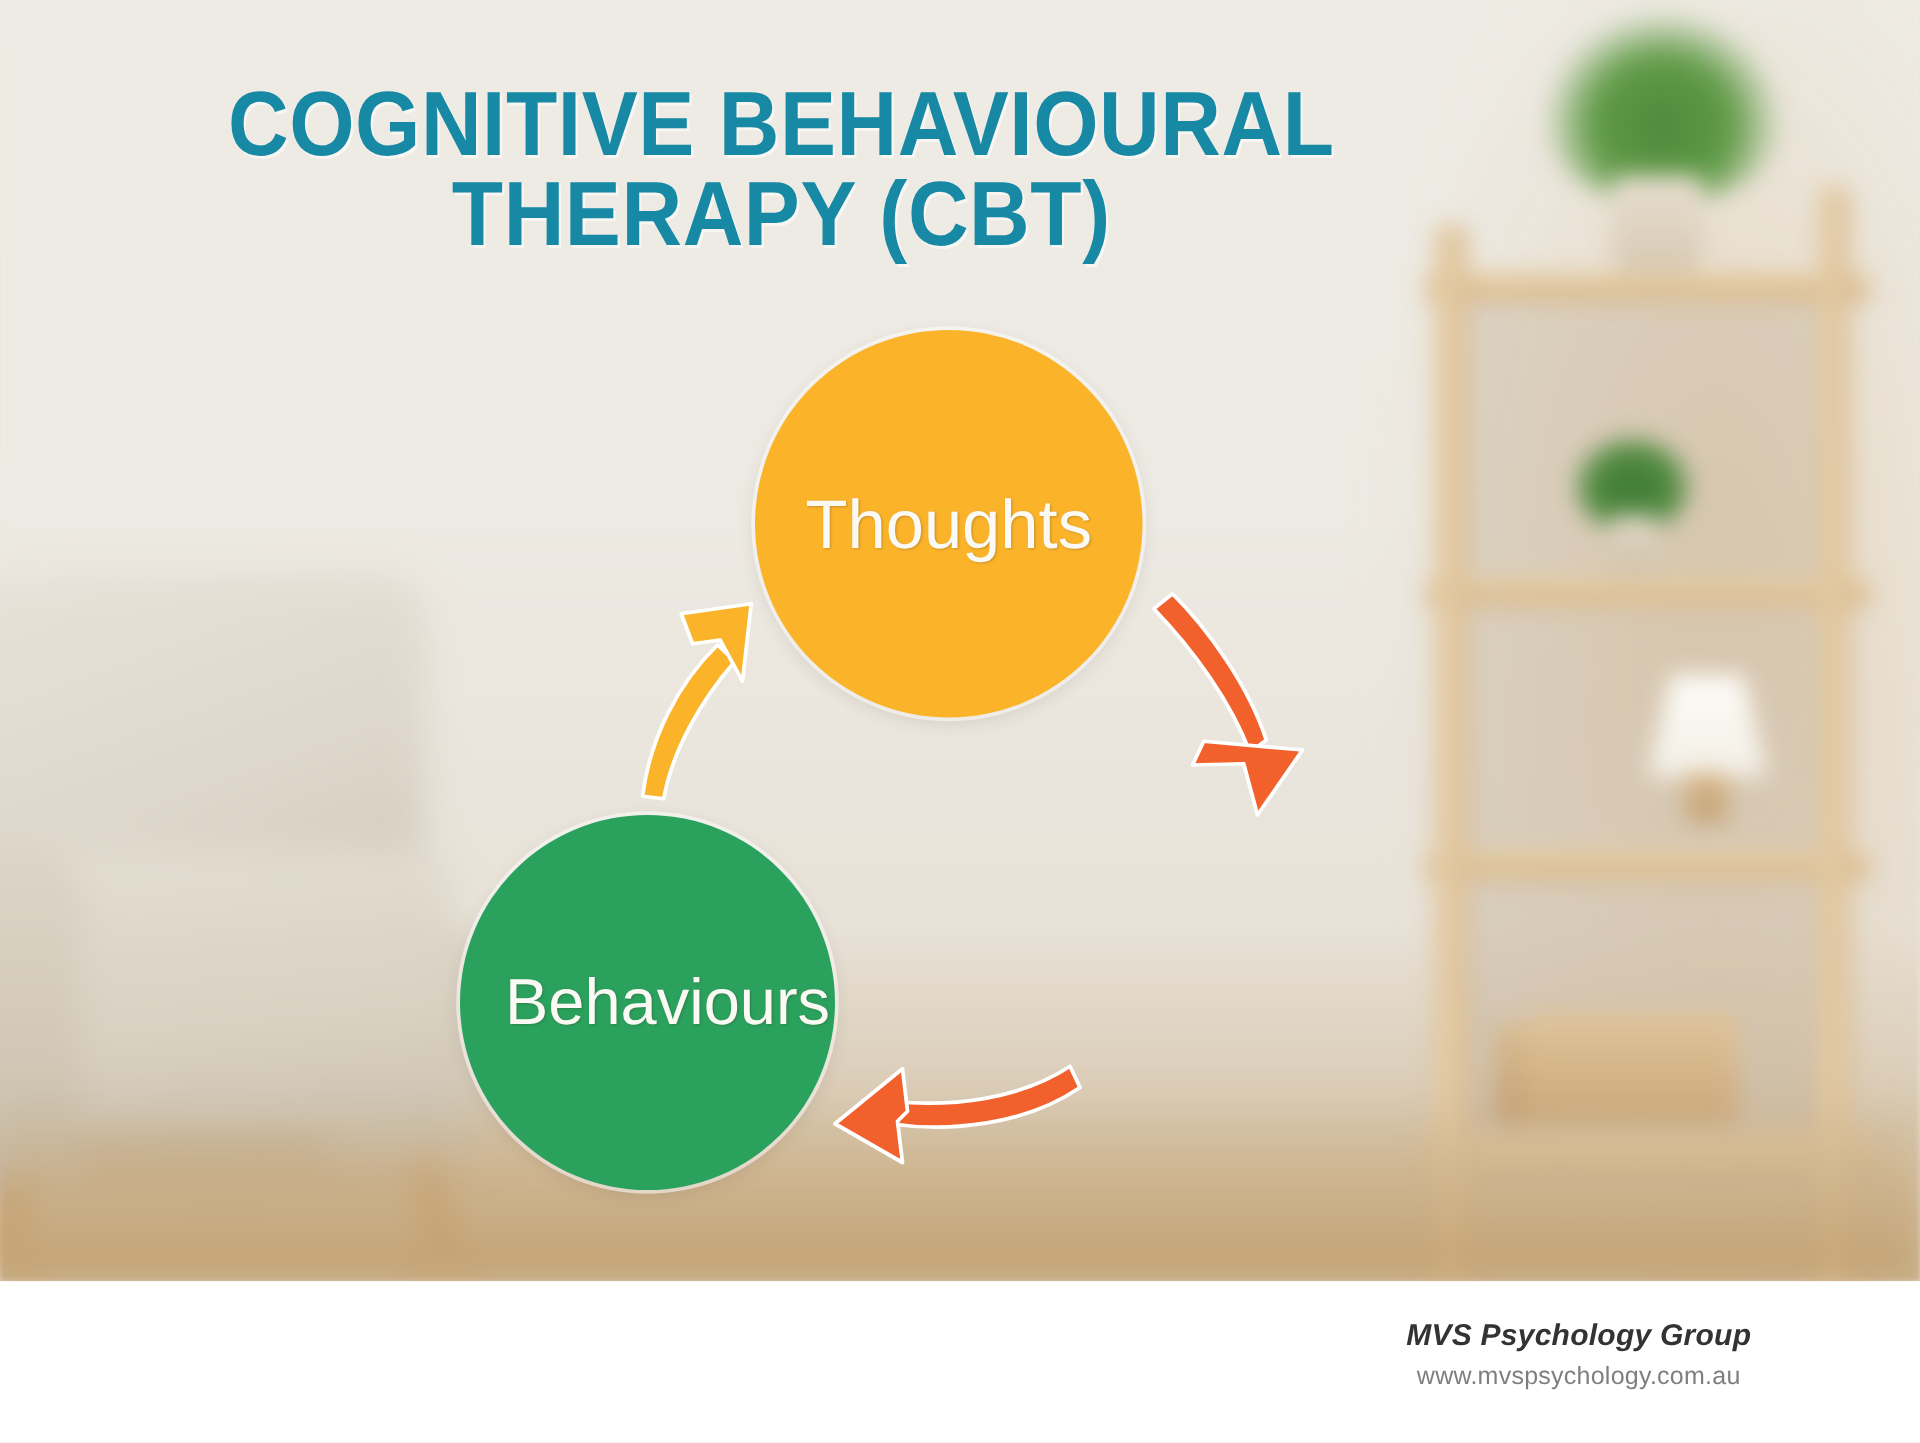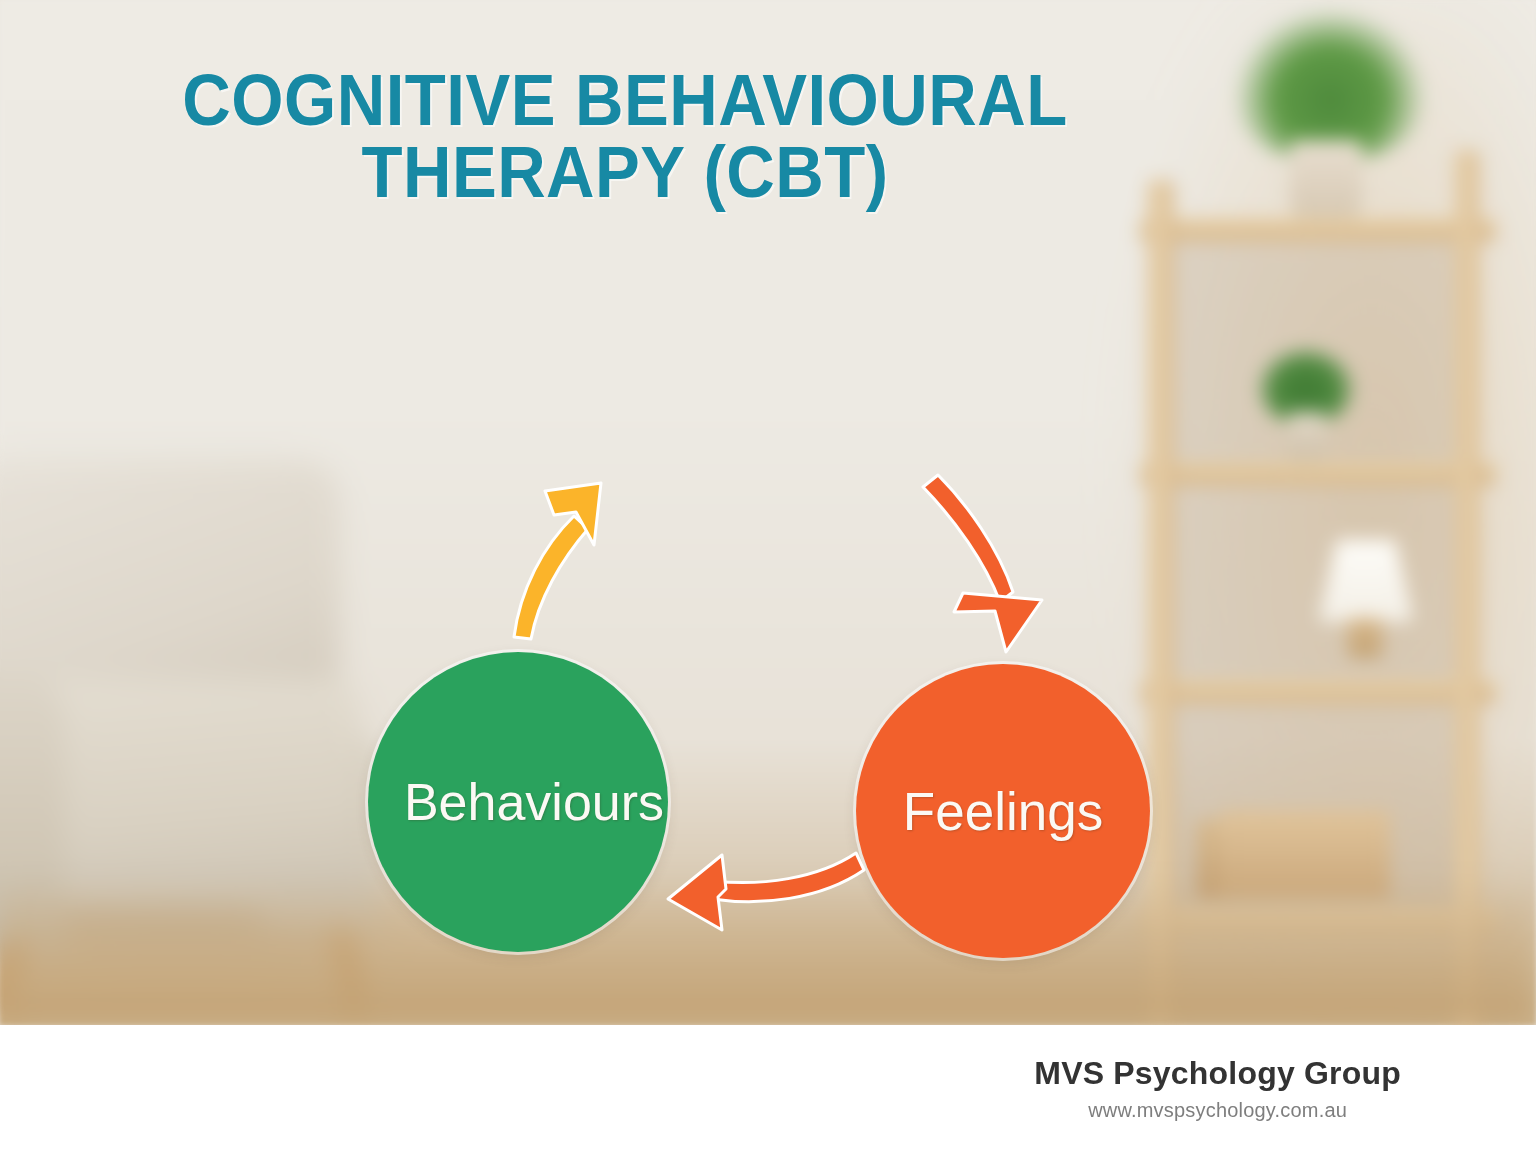--- a/index.html
+++ b/index.html
@@ -271,23 +271,24 @@
     background: #ffffff;
   }
   #brand-block {
     position: absolute;
     right: 135px; top: 30px;
     text-align: center;
   }
   #brand-name {
     font-family: "Liberation Sans", sans-serif;
     font-weight: 700;
-    font-size: 32px;
+    font-size: 24px;
     color: #333333;
     letter-spacing: 0.2px;
+    font-style: italic;
   }
   #brand-url {
     margin-top: 7px;
     font-family: "Liberation Sans", sans-serif;
     font-weight: 400;
     font-size: 20px;
     color: #7e7e7e;
     letter-spacing: 0.2px;
   }
   #logo {
@@ -351,24 +352,24 @@
     </div>
   </div>
 
   <div id="title" style="color: rgb(23, 137, 164);">
     <span class="line">COGNITIVE BEHAVIOURAL</span>
     <span class="line">THERAPY (CBT)</span>
   </div>
 
   <div id="diagram">
 
-
-    <div class="node" id="node-feelings" style="background: rgb(242, 96, 44);">
-      <span class="label">Feelings</span>
+    <div class="node" id="node-thoughts" style="background: rgb(251, 180, 42);">
+      <span class="label">Thoughts</span>
     </div>
+
 
     <div class="node" id="node-behaviours" style="background: rgb(42, 162, 93);">
       <span class="label">Behaviours</span>
     </div>
 
     <svg id="arrows" viewBox="0 0 1536 1025" xmlns="http://www.w3.org/2000/svg">
 
       <g>
         <path d="M 923,487
                  C 955,520 985,562 1000,602

